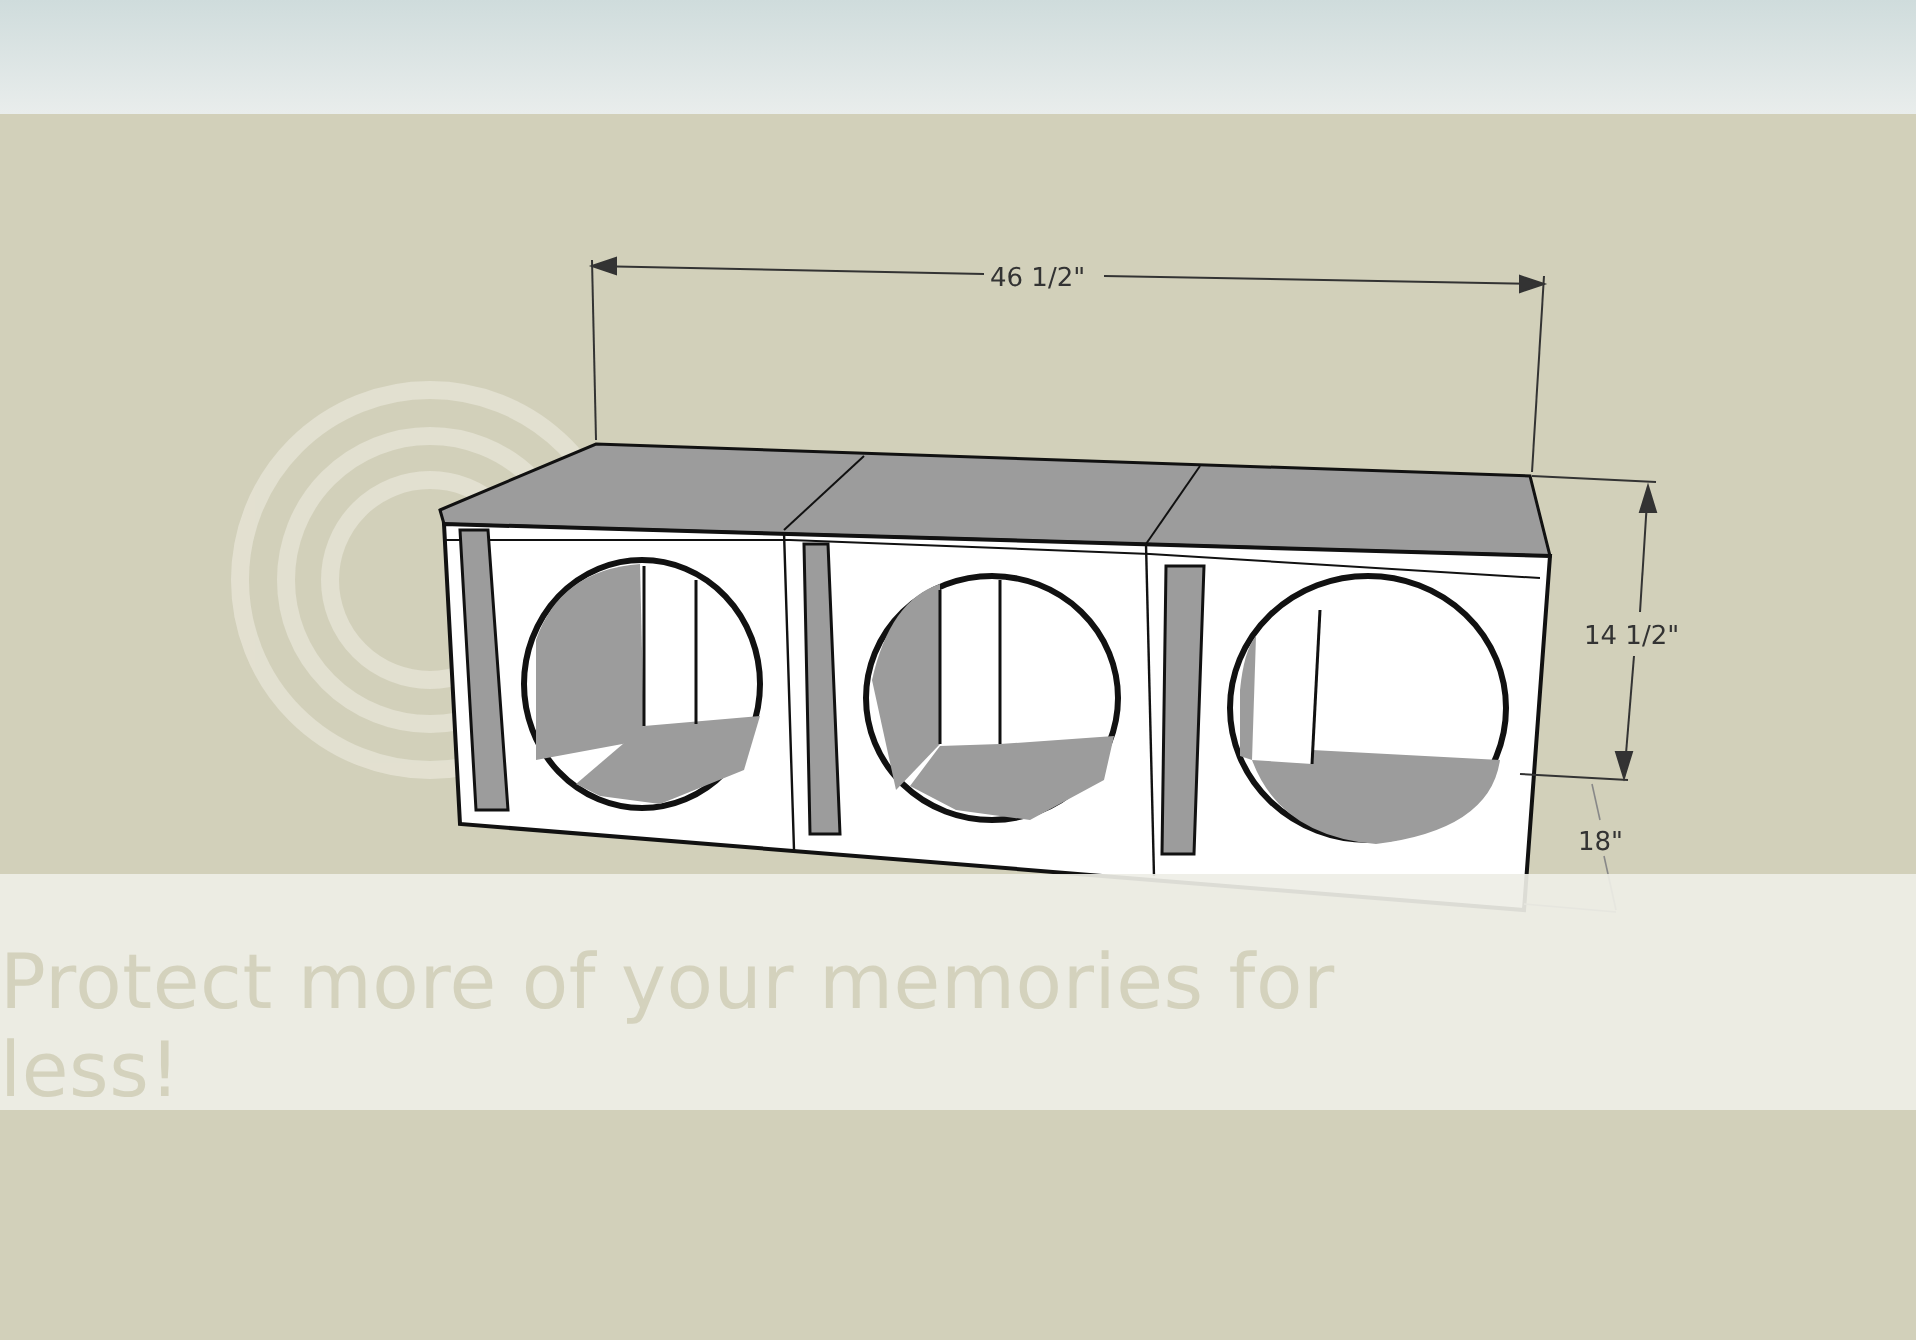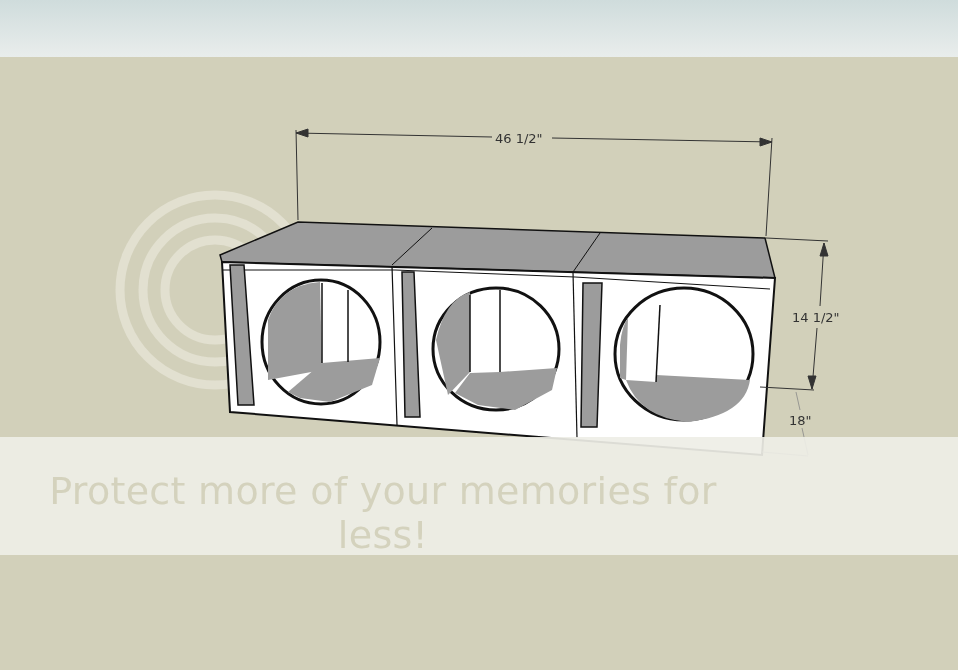--- a/index.html
+++ b/index.html
@@ -1,20 +1,20 @@
 <!DOCTYPE html>
 <html><head>
 <meta charset="utf-8">
 <style>
   html, body { margin:0; padding:0; }
   body { width:958px; height:670px; position:relative; overflow:hidden; background:#d2d0ba; font-family:"DejaVu Sans", sans-serif; }
   .topbar { position:absolute; left:0; top:0; width:958px; height:57px; background:linear-gradient(#cfdcdc, #e9edec); border-bottom:1px solid #e3e3d6; }
   .canvas { position:absolute; left:0; top:57px; width:958px; height:613px; background:#d2d0ba; }
   .banner { position:absolute; left:0; top:437px; width:958px; height:118px; background:rgba(238,238,230,0.92); }
-  .banner-text { position:absolute; left:0; top:469px; width:766px; text-align:center; font-family:"DejaVu Sans", sans-serif; font-size:38px; color:#d4d2bd; letter-spacing:0.3px; }
+  .banner-text { position:absolute; left:0; top:469px; width:766px; text-align:left; font-family:"DejaVu Sans", sans-serif; font-size:38px; color:#d4d2bd; letter-spacing:0.3px; }
   svg.drawing { position:absolute; left:0; top:0; }
   .dim { font-family:"DejaVu Sans", sans-serif; font-size:13px; fill:#333; }
 </style>
 </head>
 <body>
 
 <div class="topbar"></div>
 <div class="canvas"></div>
 
 <svg class="drawing" width="958" height="670">

